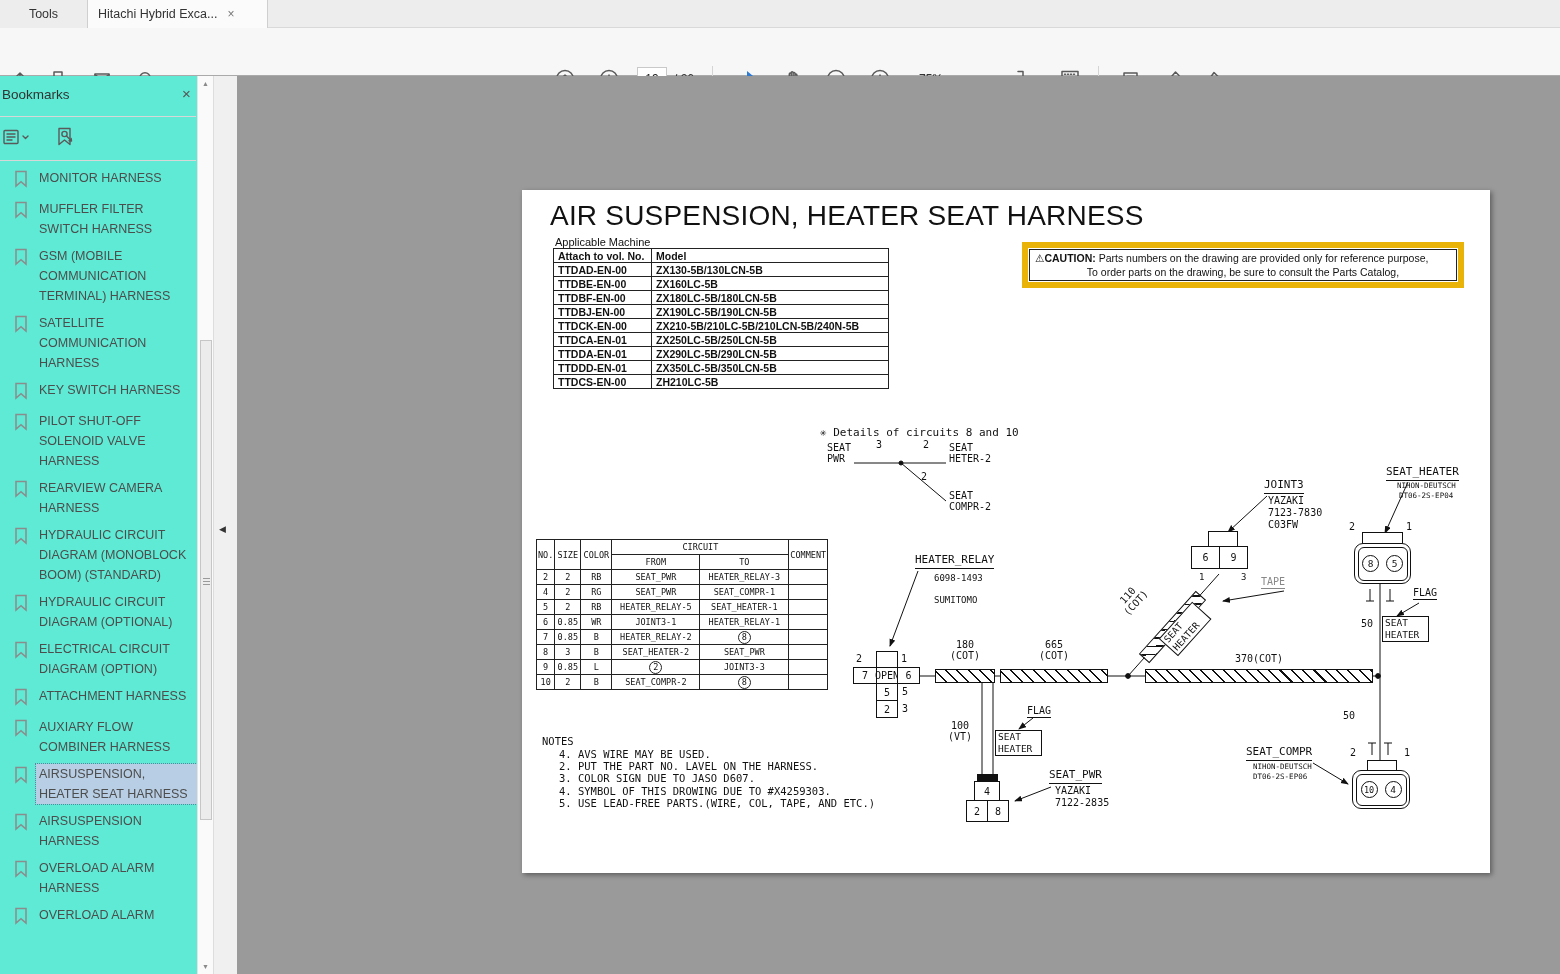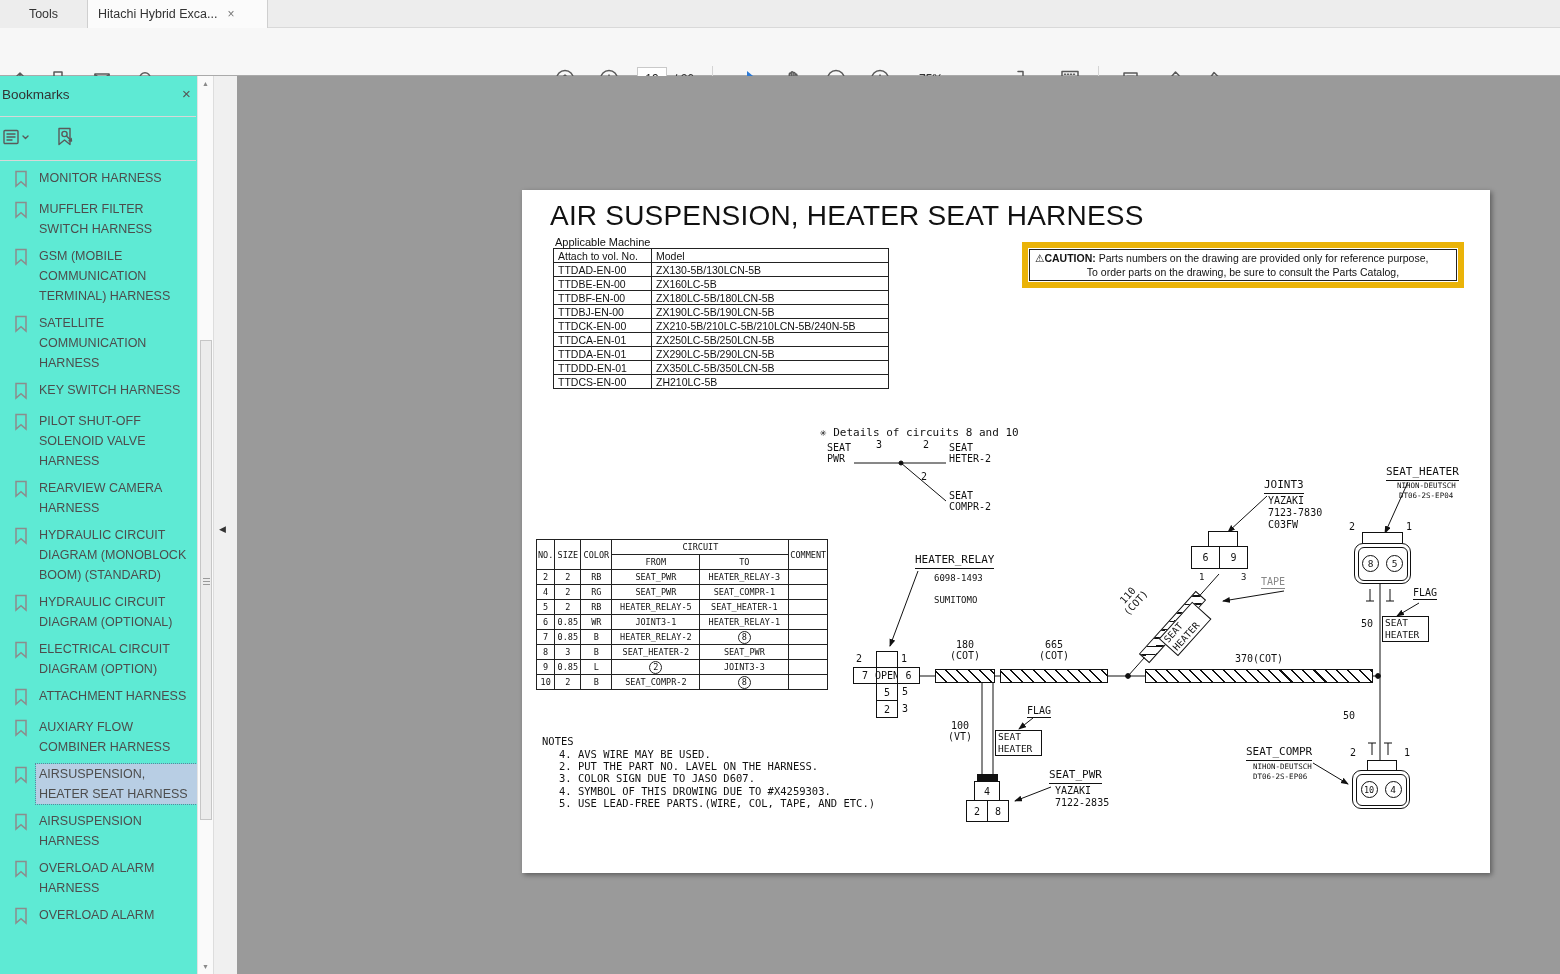--- a/index.html
+++ b/index.html
@@ -43,21 +43,21 @@
   .sarrow{position:absolute;left:4px;font-size:7px;color:#8a8a8a}
   
   .strip{position:absolute;left:213px;top:76px;width:24px;height:898px;background:#f0f0f0;border-left:1px solid #ddd}
   .collapse{position:absolute;left:5px;top:448px;font-size:9px;color:#333}
   
   .docarea{position:absolute;left:237px;top:76px;width:1323px;height:898px;background:#9a9a9a}
   .pdfpage{position:absolute;left:285px;top:114px;width:968px;height:683px;background:#fff;box-shadow:2px 2px 5px rgba(0,0,0,.4)}
   .pg-title{position:absolute;left:28px;top:10px;font-size:28px;color:#111;letter-spacing:.2px}
   .app-label{position:absolute;left:33px;top:46px;font-size:11px;color:#111}
   .mtab{position:absolute;left:31px;top:58px;width:336px;border-collapse:collapse;font-size:10.5px;color:#111}
-  .mtab td,.mtab th{border:1px solid #222;padding:0 4px;height:14px;text-align:left;font-weight:normal}
+  .mtab td,.mtab th{border:1px solid #222;padding:0 4px;height:14px;text-align:left;font-weight:bold}
   .mtab .c1{width:98px}
   .caution{position:absolute;left:500px;top:52px;width:442px;border:6px solid #eab308;padding:1px}
   .caution-in{border:1px solid #222;padding:1px 5px;font-size:10.5px;color:#111;line-height:1.35}
   .caution-l2{text-align:center}
   
   .dlab{position:absolute;font-family:"DejaVu Sans Mono",monospace;font-size:10px;line-height:1.14;color:#111;white-space:pre}
   .f11{font-size:11px}.f9{font-size:9px}.f8{font-size:7.5px}
   .u{border-bottom:1px solid #111;padding-bottom:1px}
   .gray{color:#888;border-color:#888}
   .ctr{text-align:center}

